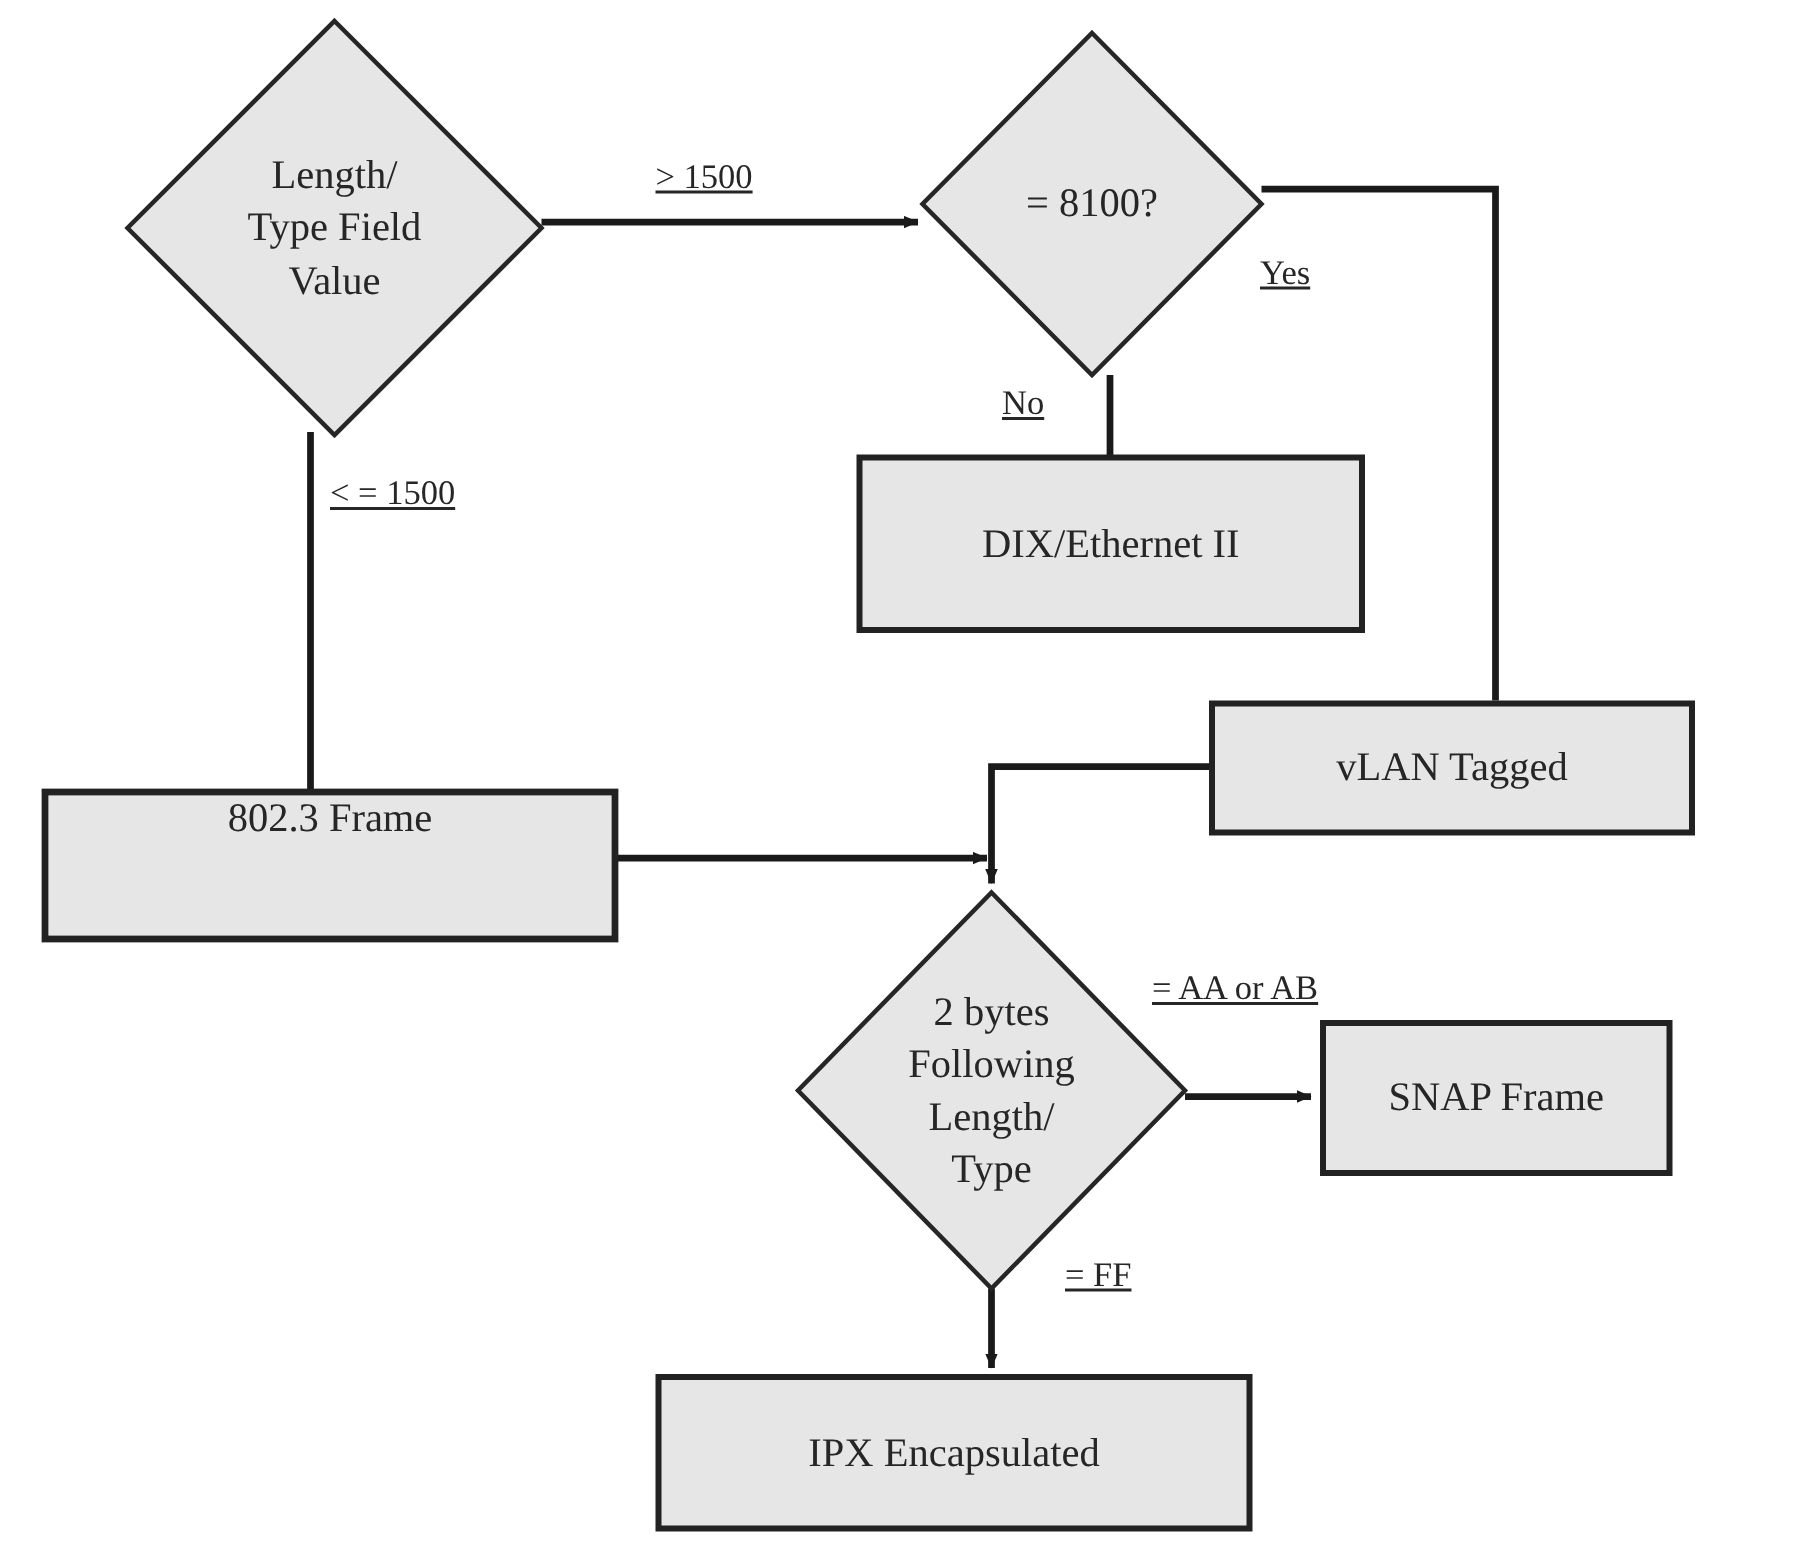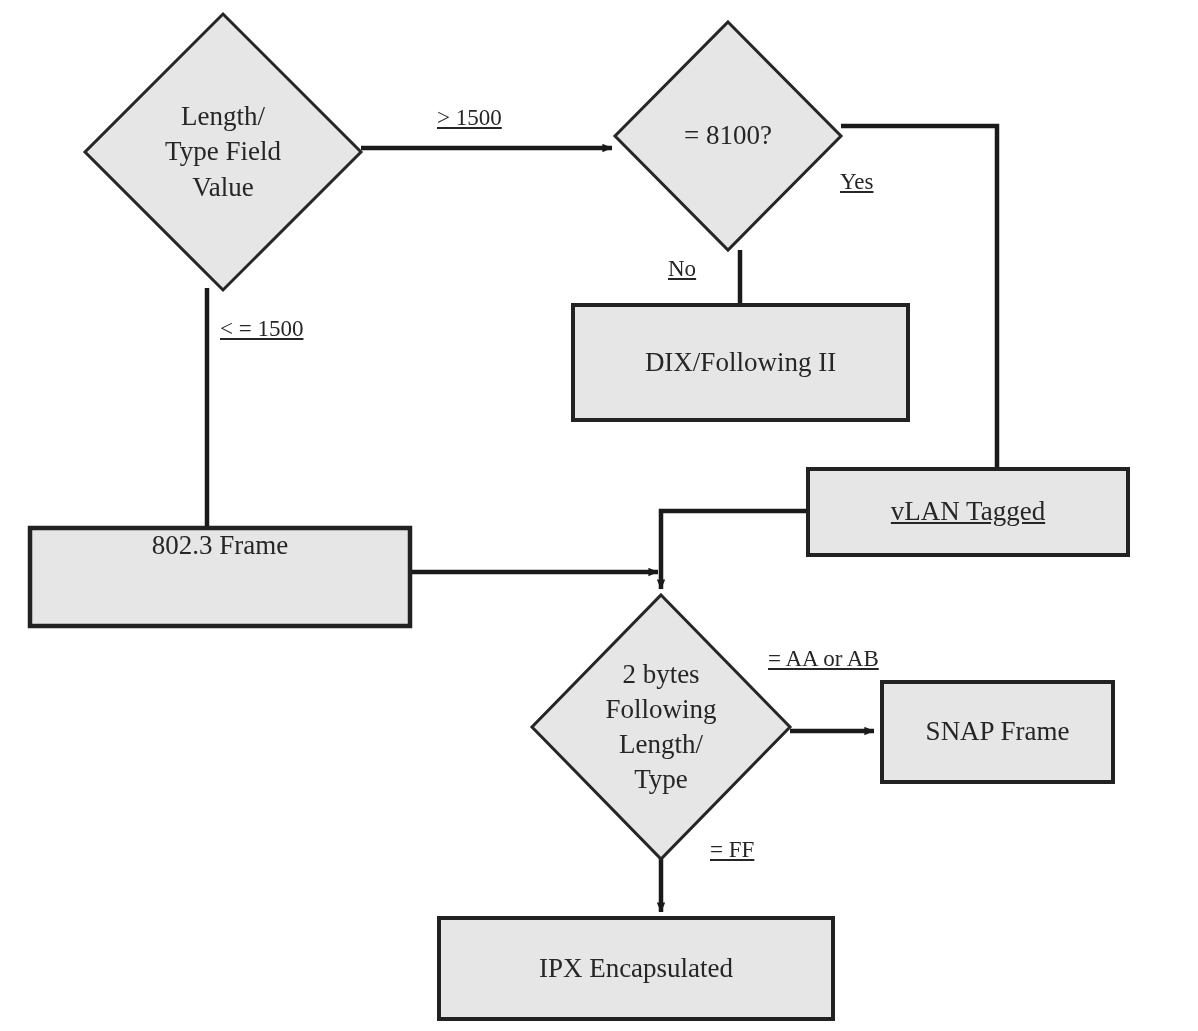--- a/index.html
+++ b/index.html
@@ -94,23 +94,23 @@
 
     <rect x="439" y="918" width="394" height="101" fill="#E6E6E6" stroke="#222222" stroke-width="4"></rect>
   </svg>
 
   <div class="node-label" style="left:105px; top:72px; width:236px; height:160px;">Length/
 Type Field
 Value</div>
 
   <div class="node-label" style="left:628px; top:113px; width:200px; height:46px;">= 8100?</div>
 
-  <div class="node-label" style="left:573px; top:340px; width:335px; height:46px;">DIX/Following II</div>
+  <div class="node-label" style="left:573px; top:340px; width:335px; height:46px;">DIX/Ethernet II</div>
 
-  <div class="node-label" style="left:808px; top:489px; width:320px; height:46px;text-decoration:underline;">vLAN Tagged</div>
+  <div class="node-label" style="left:808px; top:489px; width:320px; height:46px;">vLAN Tagged</div>
 
   <div class="node-label" style="left:30px; top:523px; width:380px; height:46px;">802.3 Frame</div>
 
   <div class="node-label" style="left:546px; top:635px; width:230px; height:184px;">2 bytes
 Following
 Length/
 Type</div>
 
   <div class="node-label" style="left:882px; top:709px; width:231px; height:46px;">SNAP Frame</div>
 

